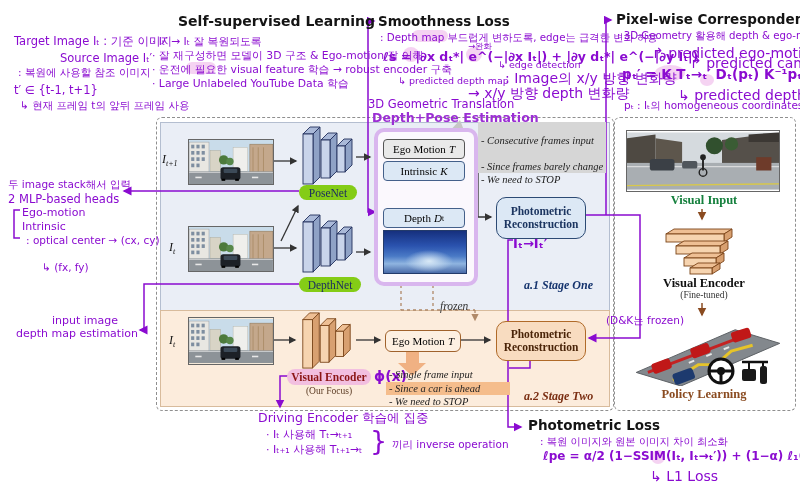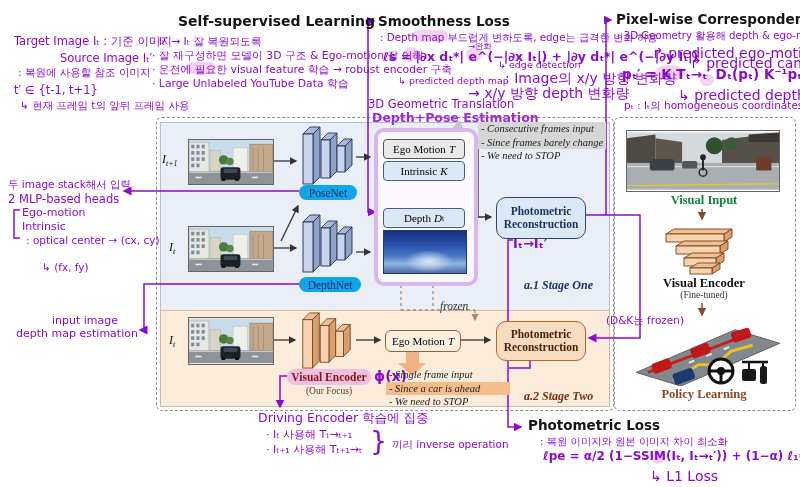--- a/index.html
+++ b/index.html
@@ -8,21 +8,21 @@
   .abs{position:absolute;}
   
   .hw{color:#8a0bd0;font-size:11px;line-height:1.25;white-space:nowrap;z-index:6;}
   .hwk{color:#141414;font-weight:700;font-size:13.5px;white-space:nowrap;z-index:6;}
   .sm{font-size:14px;}
   .eq{font-size:12.5px;font-weight:600;}
   
   .serif{font-family:"Liberation Serif",serif;}
   .imglabel{font-family:"Liberation Serif",serif;font-style:italic;font-size:12px;color:#111;z-index:6;}
   .imglabel sub{font-size:8px;}
-  .pill{position:absolute;border-radius:9px;background:#0ea5e9;color:#1c2c60;
+  .pill{position:absolute;border-radius:9px;background:#84cc16;color:#1c2c60;
         display:flex;align-items:center;justify-content:center;
         font-family:"Liberation Serif",serif;font-size:11.5px;z-index:7;}
   .nbox{position:absolute;display:flex;align-items:center;justify-content:center;
         font-family:"Liberation Serif",serif;font-size:11px;border-radius:4px;z-index:7;}
   .nbox i{font-style:italic;margin-left:3px;}
   .nbox sub{font-size:7.5px;}
   .prbox{position:absolute;display:flex;align-items:center;justify-content:center;text-align:center;
         font-family:"Liberation Serif",serif;font-weight:700;font-size:11.5px;line-height:1.15;
         border-radius:10px;z-index:7;}
   .bullets span{display:block;font-family:"Liberation Serif",serif;font-style:italic;
@@ -302,21 +302,21 @@
   <div class="nbox" style="left:383px;top:208px;width:80px;height:18px;background:#dce8f5;border:1.4px solid #44608a;">
     <span>Depth</span>
       <i>D</i>
       <sub>t</sub>
   </div>
   <div class="abs" style="left:383px;top:230px;width:82px;height:42px;z-index:7;border:1px solid #233a6a;
               background-image:radial-gradient(ellipse 42% 38% at 55% 72%, #d9e9f6 0%, rgba(217,233,246,0) 70%),
                                linear-gradient(180deg,#16307e 0%, #2a52ae 35%, #4a7ac6 60%, #8fb4e0 78%, #4a6aa8 100%);"></div>
 
   <div class="abs bullets" style="left:478px;top:122px;z-index:6;">
-    <span style="background:#d6d6d6;padding:0 3px;">- Consecutive frames input</span>
+    <span style="background:#d6d6d6;padding:12px 3px;">- Consecutive frames input</span>
     <span style="background:#d6d6d6;padding:0 3px;">- Since frames barely change</span>
     <span style="padding:0 3px;">- We need to STOP</span>
   </div>
 
   <div class="prbox" style="left:496px;top:197px;width:88px;height:40px;background:#dce8f5;border:1.6px solid #2c4a74;color:#1c3560;">Photometric Reconstruction</div>
   <div class="abs hw" style="left:513px;top:236px;font-size:13px;font-weight:700;">Iₜ→Iₜ′</div>
   <div class="abs serif" style="left:524px;top:278px;font-size:12px;font-weight:700;font-style:italic;color:#16346e;z-index:6;">a.1 Stage One</div>
 
   <div class="abs serif" style="left:440px;top:300px;font-size:11.5px;font-style:italic;color:#333;z-index:6;">frozen</div>
 

